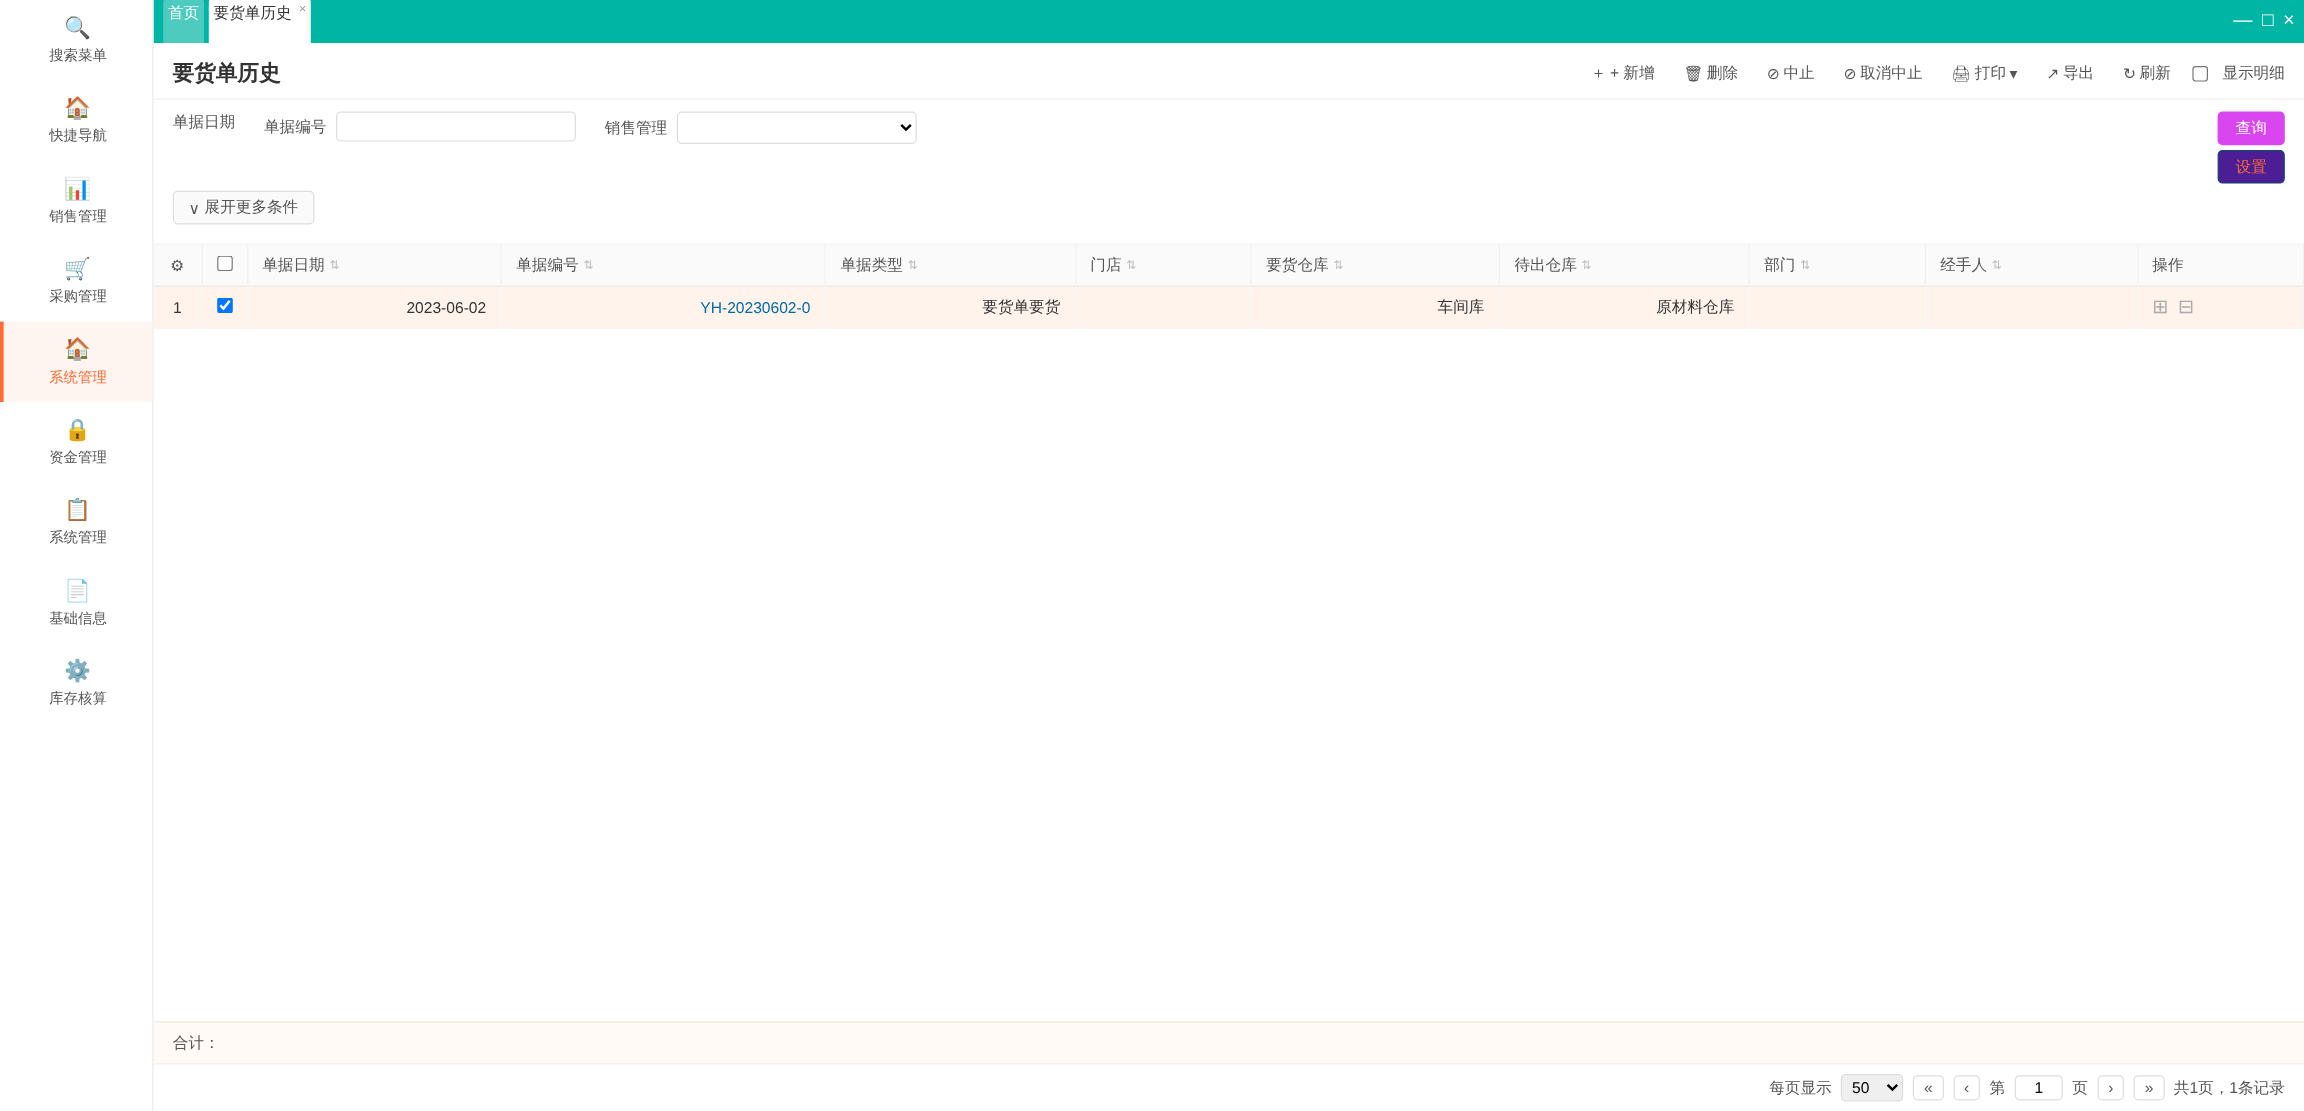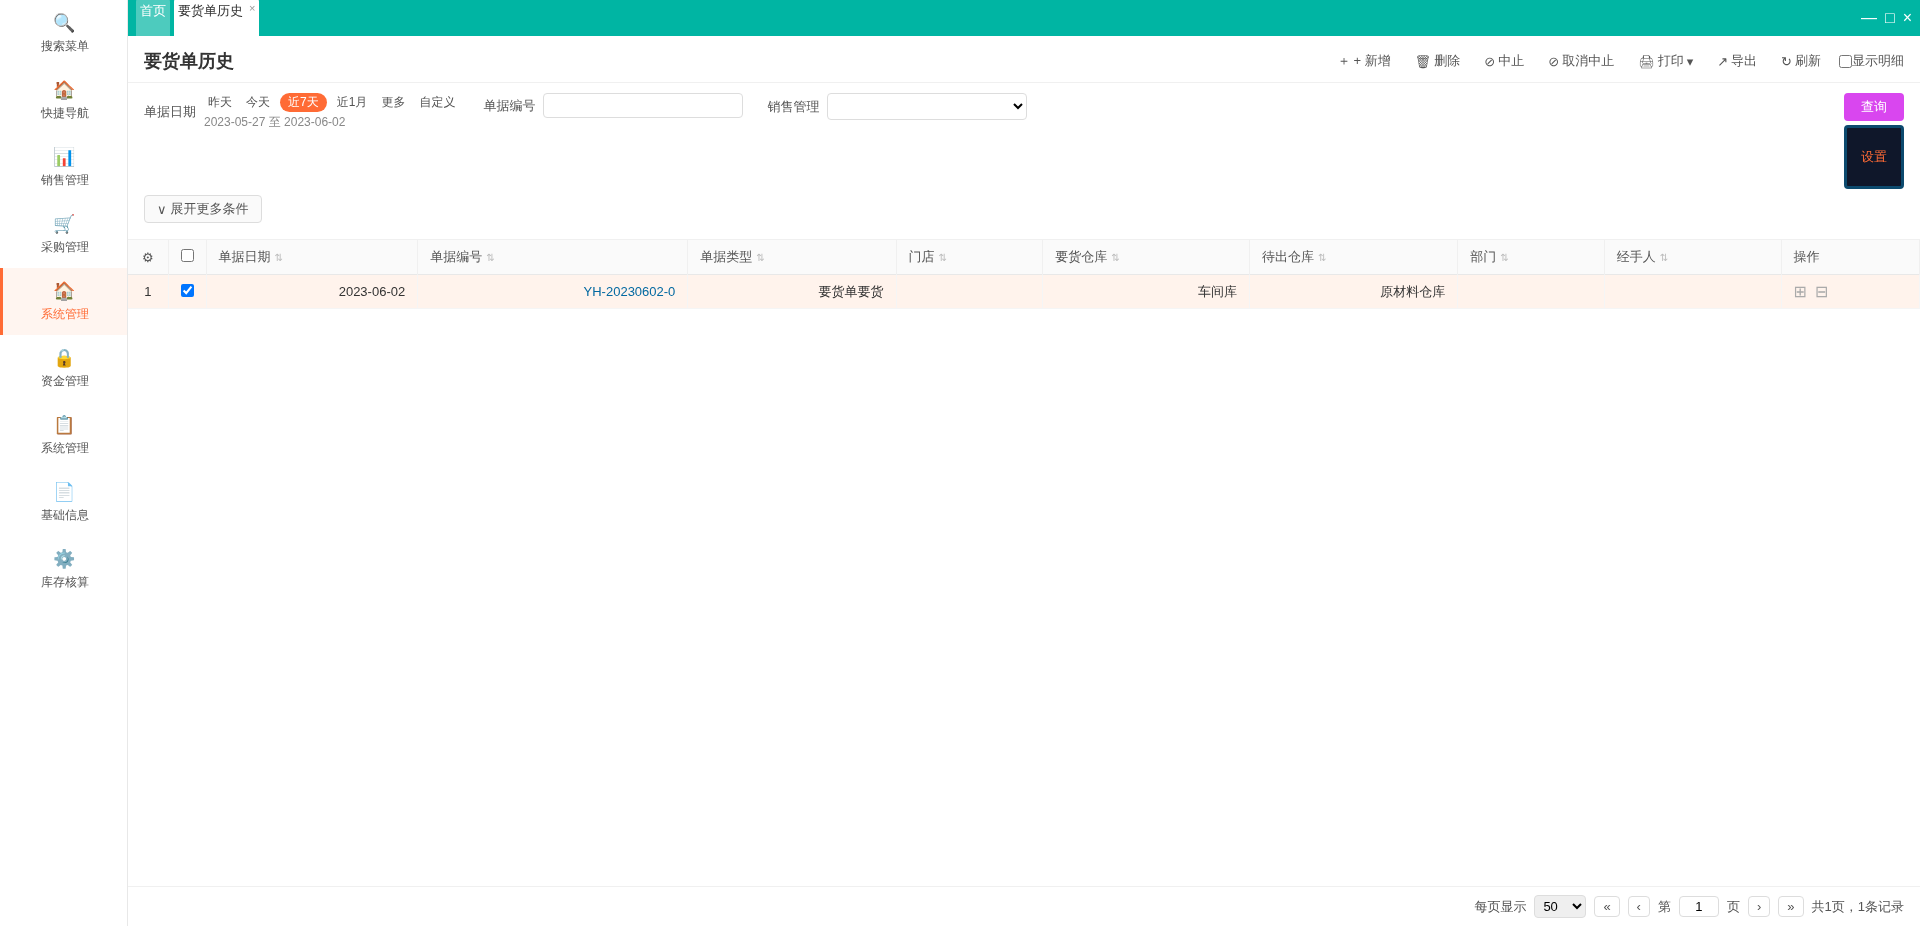--- a/index.html
+++ b/index.html
@@ -110,29 +110,29 @@
     .btn-primary {
       background: #d946ef;
       color: #fff;
       border: none;
       border-radius: 4px;
       padding: 5px 14px;
       cursor: pointer;
       font-size: 13px;
     }
     .btn-setting {
-      background: #0f172a;
+      background: #4c1d95;
       color: #ff6b35;
-      border: 3px solid #0c4a6e;
-      border-radius: 4px;
-      padding: 20px 14px;
-      cursor: pointer;
-      font-size: 13px;
-    }
-    .display-detail { display: flex; align-items: center; gap: 0; font-size: 13px; color: #555; cursor: pointer; }
+      border: 1px solid #0c4a6e;
+      border-radius: 4px;
+      padding: 4px 14px;
+      cursor: pointer;
+      font-size: 13px;
+    }
+    .display-detail { display: flex; align-items: center; gap: 12px; font-size: 13px; color: #555; cursor: pointer; }
 
     
     .filter-area {
       padding: 10px 16px;
       border-bottom: 1px solid #f0f0f0;
       flex-shrink: 0;
     }
     .filter-row {
       display: flex;
       align-items: flex-start;
@@ -377,31 +377,20 @@
           <span>显示明细</span>
         </label>
       </div>
     </div>
 
     <div class="filter-area">
       <div class="filter-row">
 
         <div class="filter-group">
           <span class="filter-label">单据日期</span>
-          <div>
-            <div class="date-shortcuts">
-              <span class="date-shortcut">昨天</span>
-              <span class="date-shortcut">今天</span>
-              <span class="date-shortcut active">近7天</span>
-              <span class="date-shortcut">近1月</span>
-              <span class="date-shortcut">更多</span>
-              <span class="date-shortcut">自定义</span>
-            </div>
-            <div class="date-range">2023-05-27 至 2023-06-02</div>
-          </div>
         </div>
 
         <div class="filter-group">
           <span class="filter-label">单据编号</span>
           <input class="filter-input" type="text" style="">
         </div>
 
         <div class="filter-group">
           <span class="filter-label">销售管理</span>
           <select class="filter-select">
@@ -506,20 +495,23 @@
               <div class="row-actions">
                 <span class="row-action-btn" title="编辑">⊞</span>
                 <span class="row-action-btn" title="更多">⊟</span>
               </div>
             </td>
           </tr>
         </tbody>
       </table>
     </div>
 
+    <div class="table-footer">
+      <span>合计：</span>
+    </div>
 
     <div class="pagination">
       <span>每页显示</span>
       <select class="page-size-select">
         <option value="50">50</option>
         <option value="20">20</option>
         <option value="100">100</option>
         <option value="200">200</option>
       </select>
       <button class="page-nav-btn">«</button>

